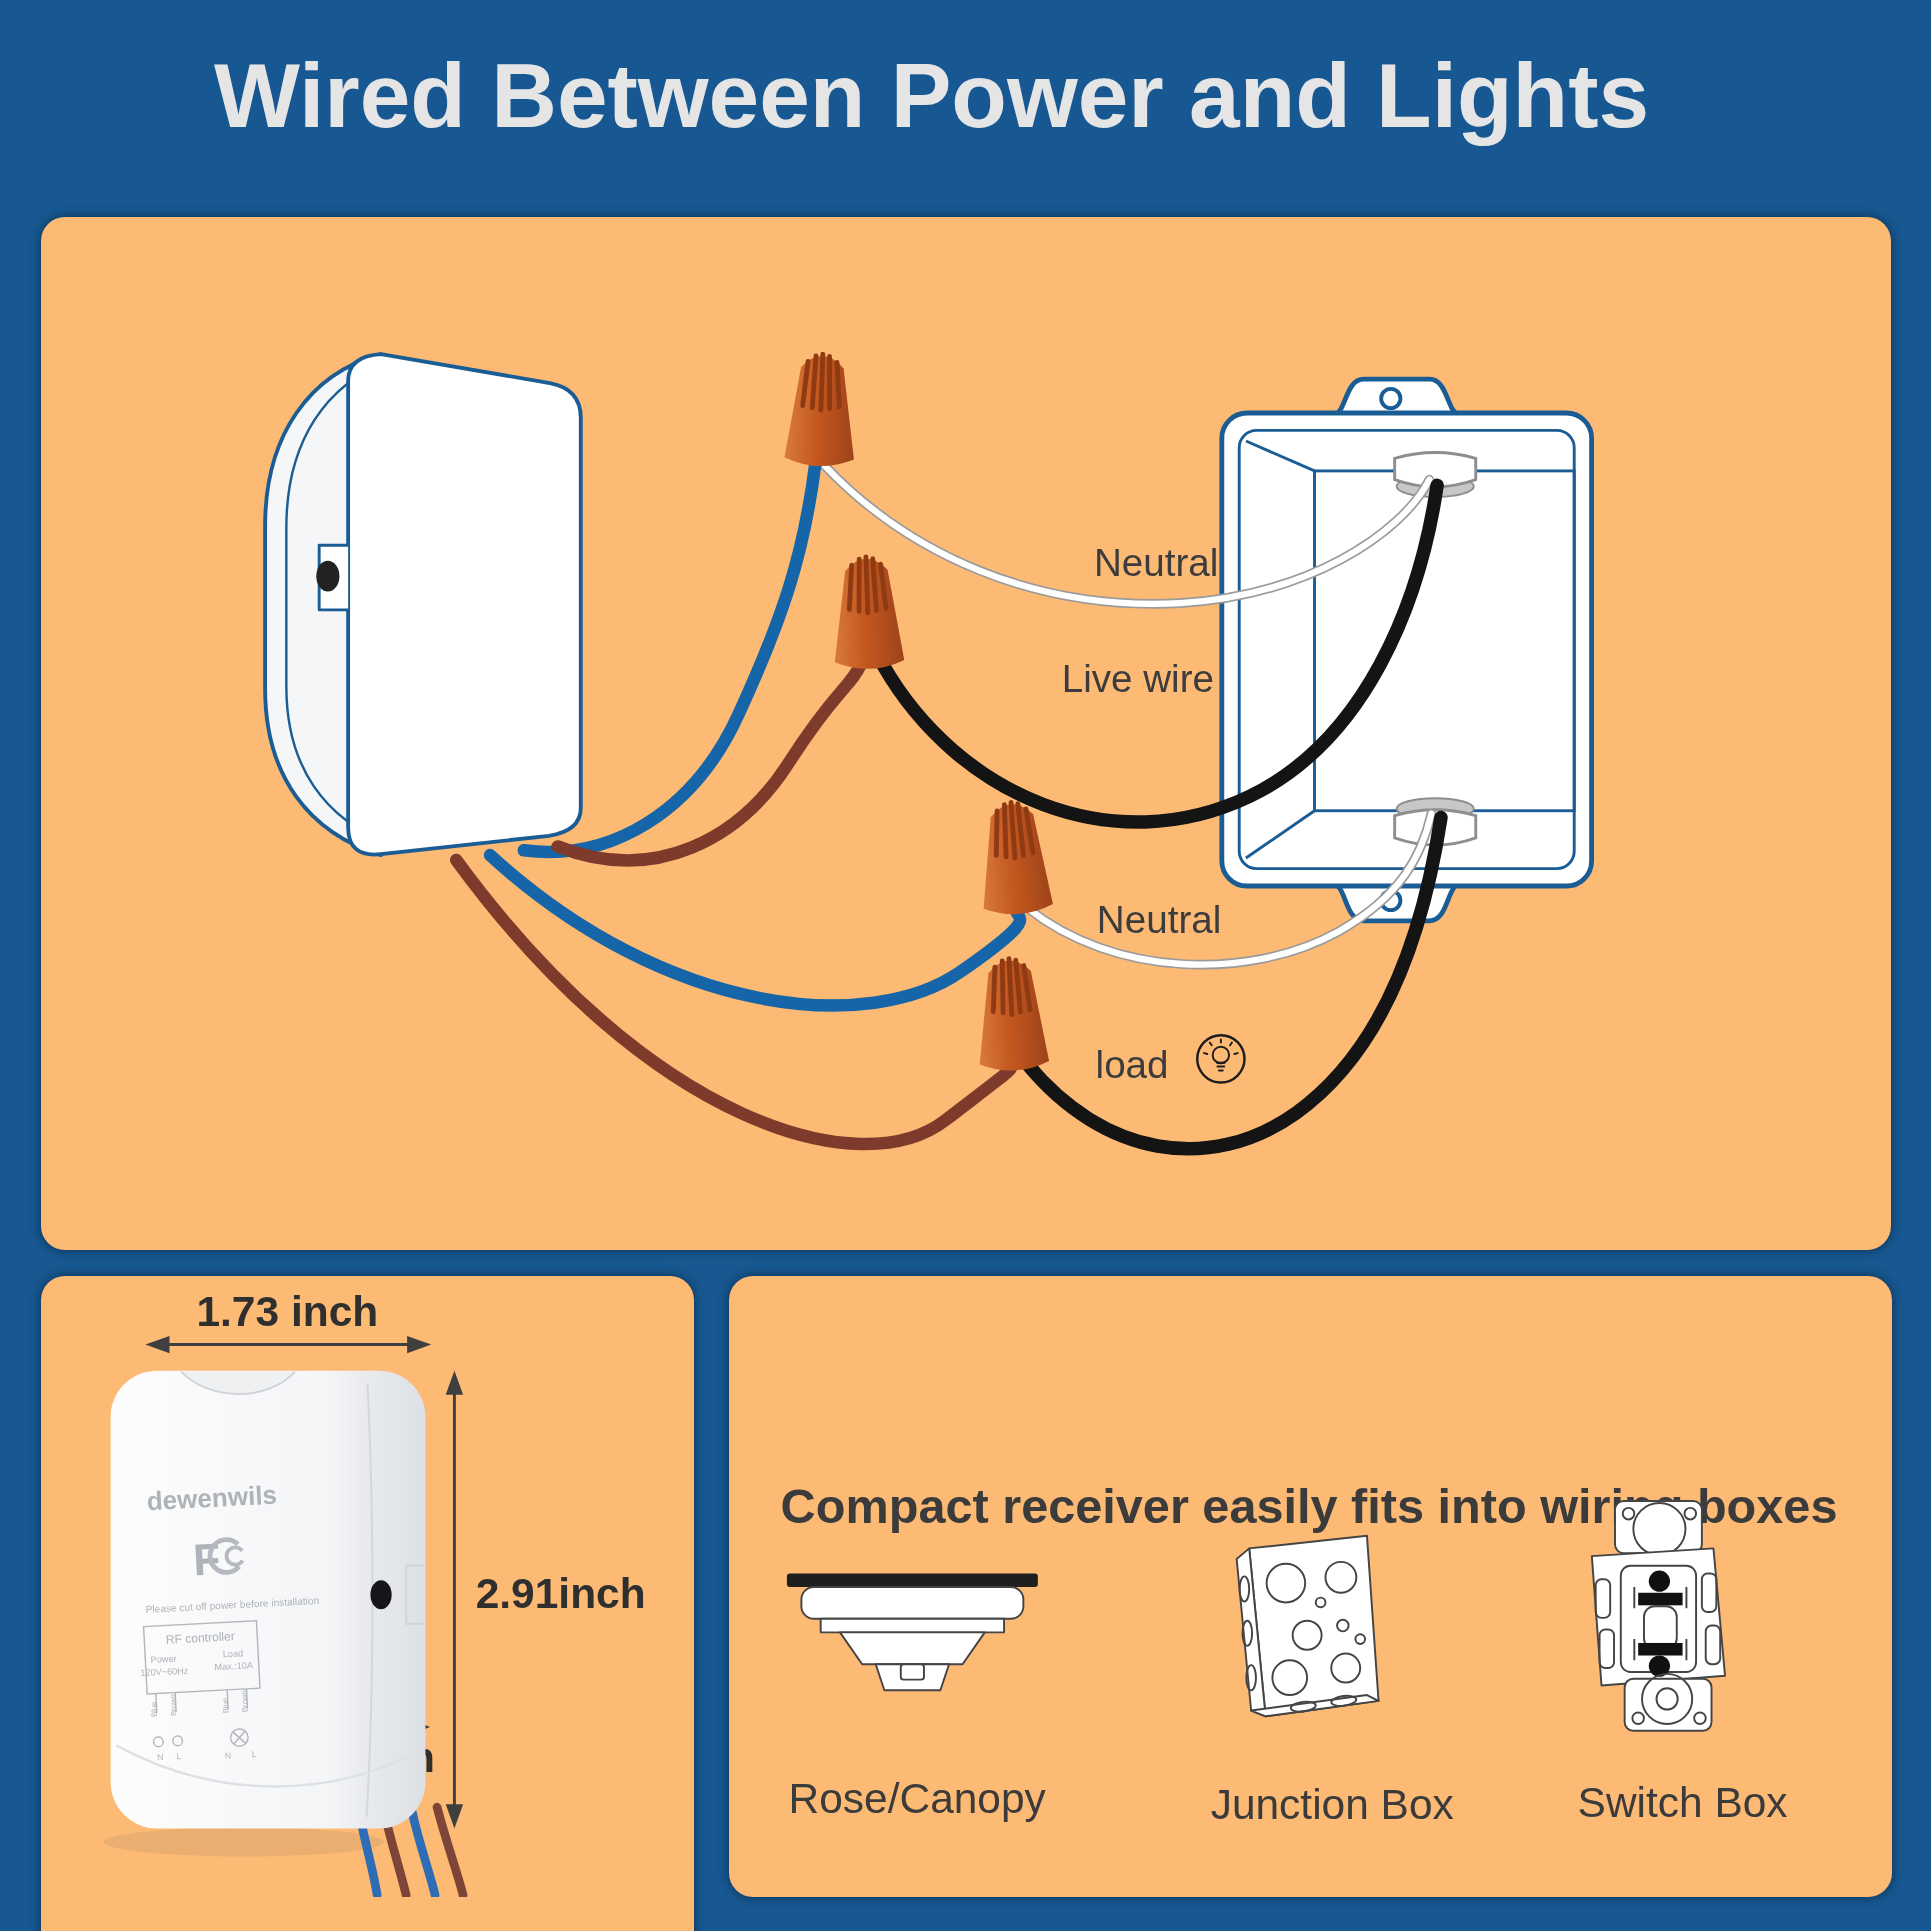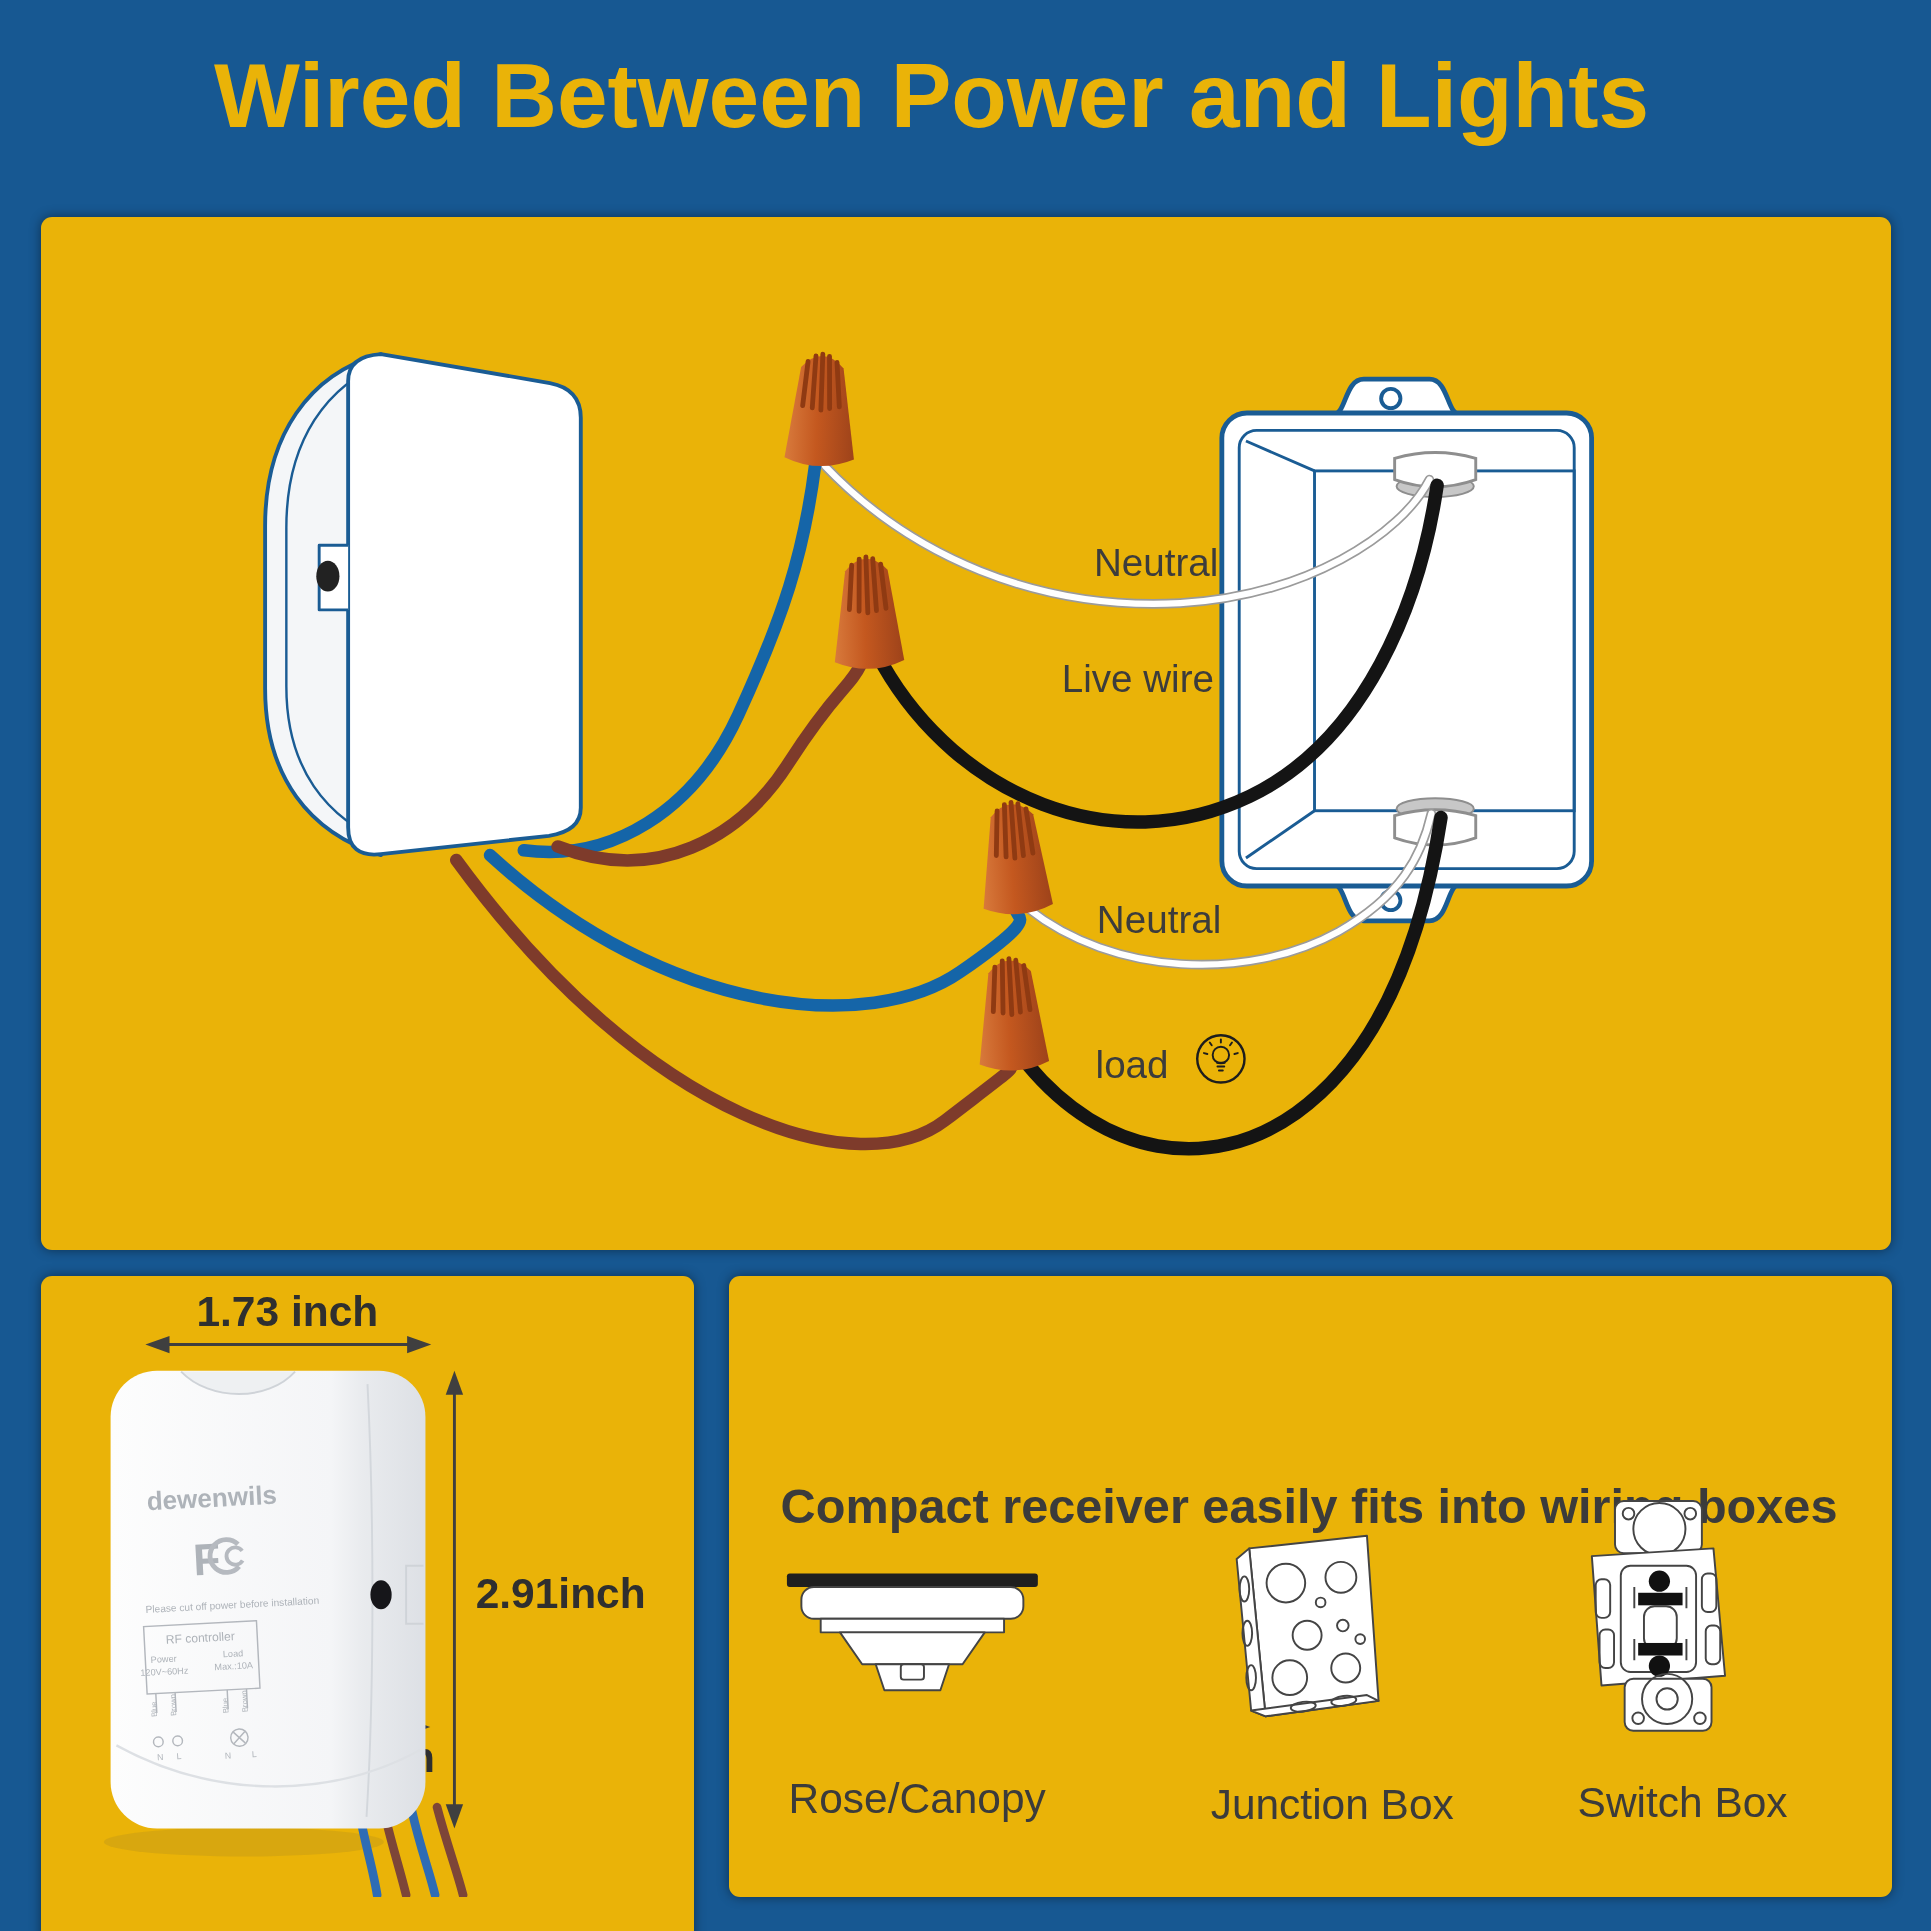--- a/index.html
+++ b/index.html
@@ -3,25 +3,25 @@
 <meta charset="utf-8">
 <style>
   html,body { margin:0; padding:0; background:#175892; }
   .page {
     position:relative; width:1931px; height:1931px; overflow:hidden;
     background:#175892;
     font-family:"Liberation Sans","DejaVu Sans",sans-serif;
   }
   .page-title {
     position:absolute; top:44px; left:0; width:1863px;
-    text-align:center; color:#eab308; font-size:91px; font-weight:bold;
+    text-align:center; color:#e5e5e5; font-size:91px; font-weight:bold;
     letter-spacing:0px; line-height:1.15;
   }
   .panel {
-    position:absolute; background:#eab308; border-radius:11px;
+    position:absolute; background:#fdba74; border-radius:24px;
     box-shadow:0 0 11.6px rgba(0,0,0,0.45);
   }
   .panel-main  { left:41px;  top:217px;  width:1850px; height:1033px; }
   .panel-dims  { left:41px;  top:1276px; width:653px;  height:776px;  }
   .panel-fits  { left:729px; top:1276px; width:1163px; height:621px;  }
   svg { display:block; }
   svg text { font-family:"Liberation Sans","DejaVu Sans",sans-serif; }
   .diag-label { font-size:40px; fill:#3c3c3c; }
   .dim-label  { font-size:44px; font-weight:bold; fill:#2f2f2f; }
   .fits-head  { font-size:50px; font-weight:bold; fill:#3b3b3b; }

